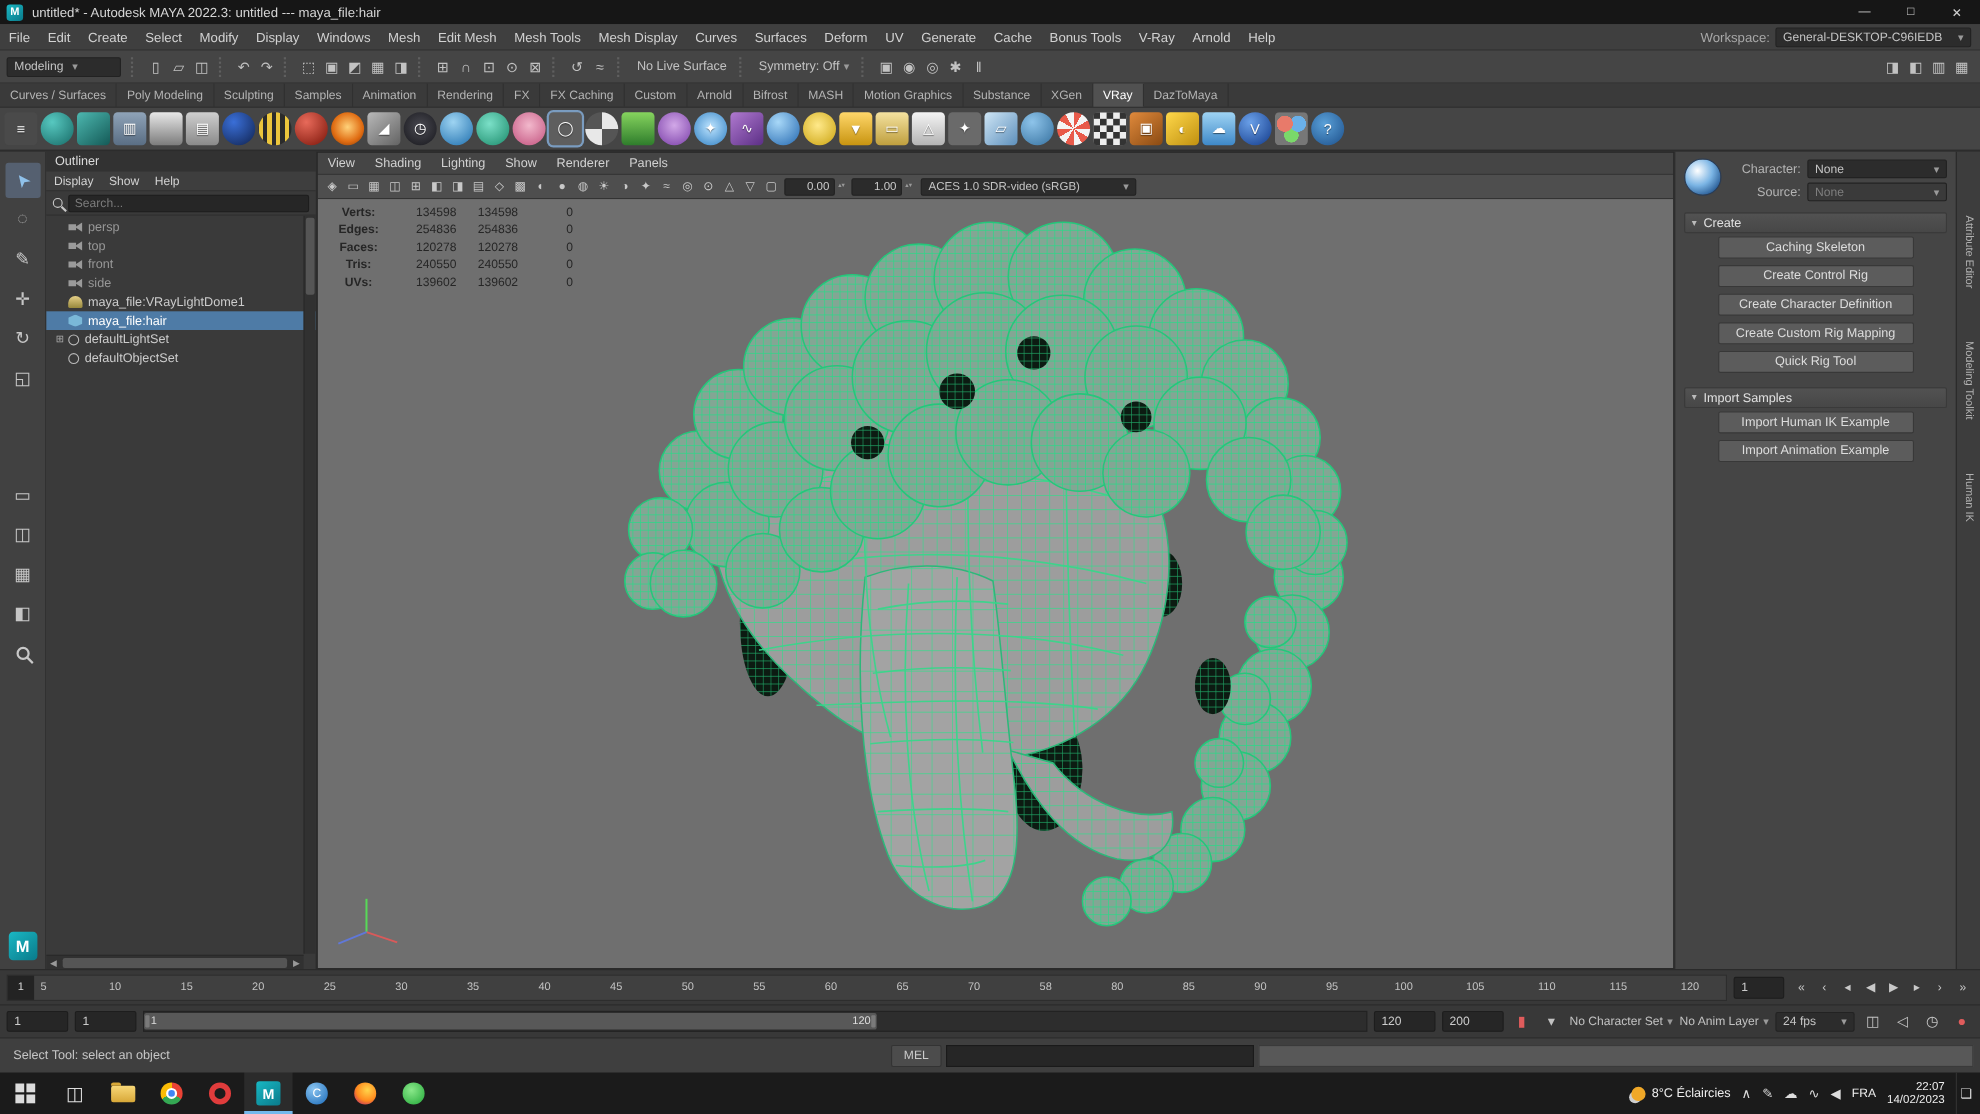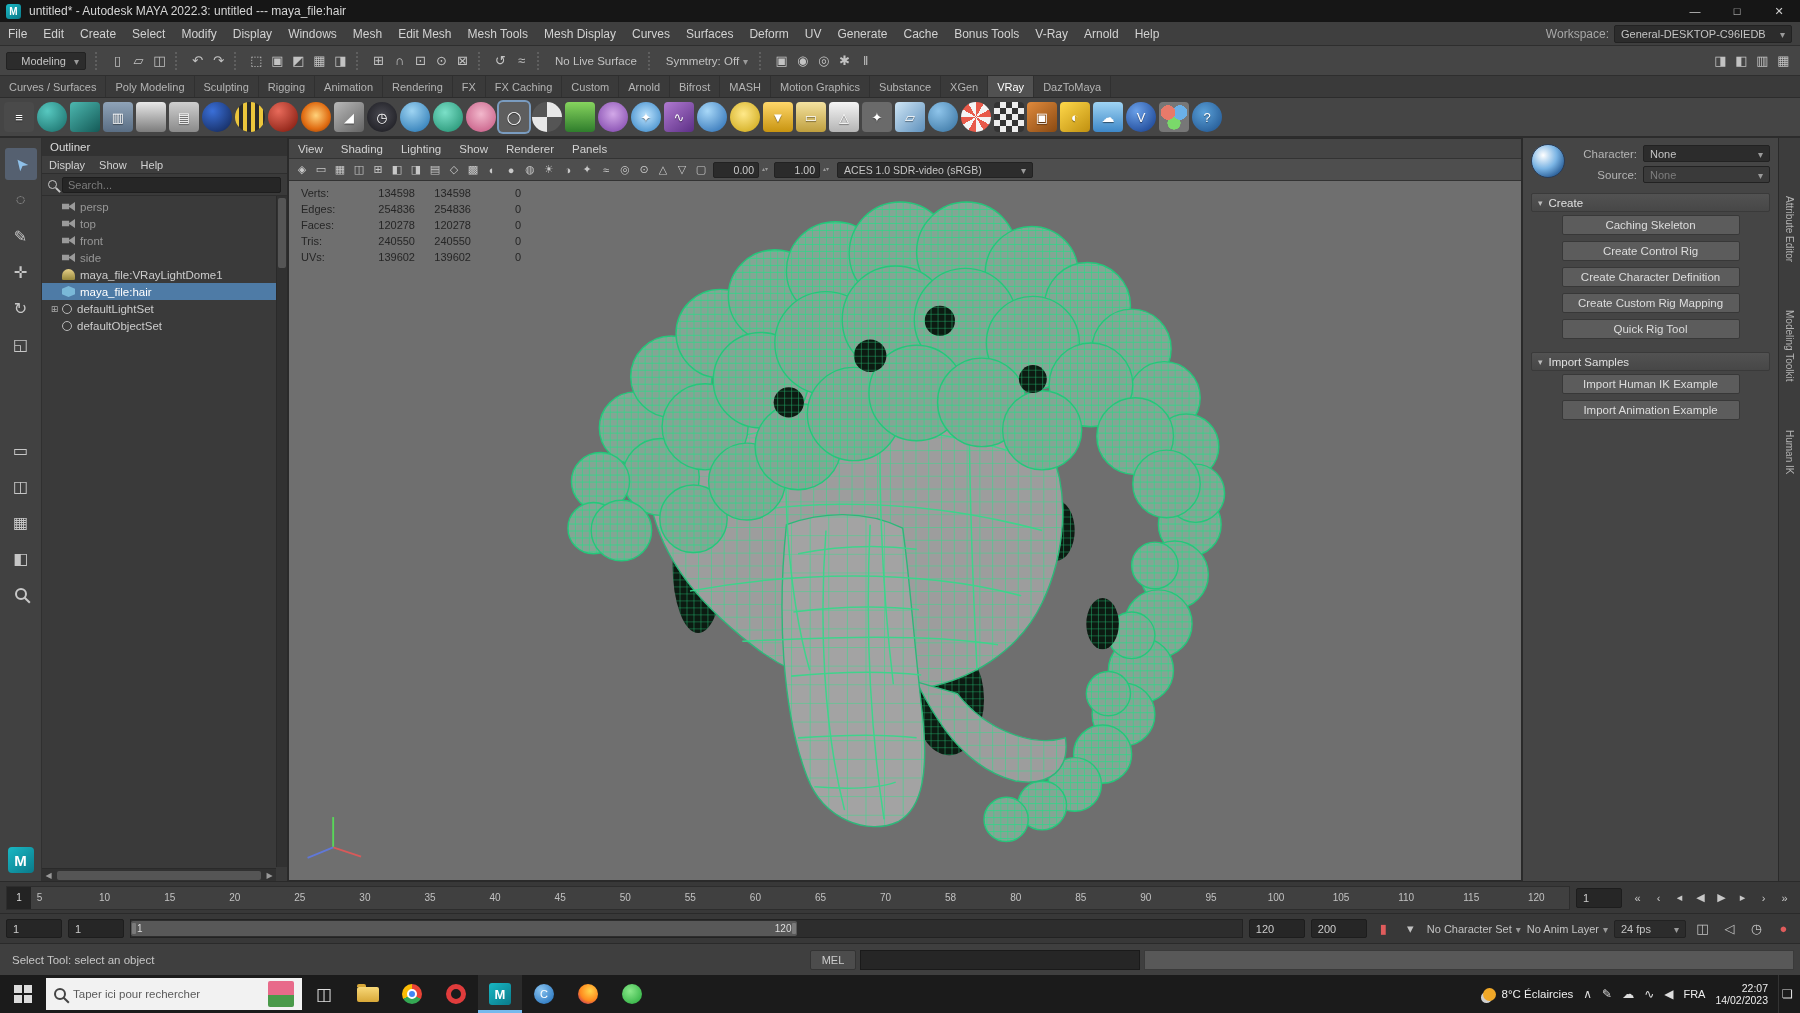--- a/index.html
+++ b/index.html
@@ -19,21 +19,21 @@
   .menuitem{padding:18px 8px;line-height:24px;color:#d2d2d2;font-size:12px;white-space:nowrap}
   .menuspacer{flex:1}
   .wslabel{color:#a8a8a8;margin-right:5px}
   .dropbox{background:#2c2c2c;border:1px solid #222;border-radius:2px;height:18px;display:flex;align-items:center;padding:0 6px;color:#c4c4c4;font-size:11px}
   .dropbox .caret{margin-left:8px}
   .caret::after{content:"▾";color:#9a9a9a;font-size:10px}
   .ws{width:178px;justify-content:space-between;margin-right:8px}
 
   
   .statusline{height:30px;background:#454545;border-bottom:1px solid #2e2e2e;display:flex;align-items:center;padding:0 6px;flex:0 0 auto}
-  .modedrop{width:80px;justify-content:flex-end;margin-right:4px}
+  .modedrop{width:104px;justify-content:flex-start;margin-right:4px}
   .grip{width:7px;height:18px;border-left:2px dotted #5f5f5f;margin:0 5px}
   .ibtn{width:21px;height:21px;display:flex;align-items:center;justify-content:center;color:#c2c2c2;font-size:13px;border-radius:2px}
   .txtbtn{color:#c2c2c2;font-size:11.5px;padding:0 6px;white-space:nowrap;display:flex;align-items:center;gap:4px}
   .sl-spacer{flex:1}
 
   
   .shelftabs{height:22px;background:#3a3a3a;border-bottom:1px solid #2c2c2c;display:flex;align-items:stretch;flex:0 0 auto}
   .shelftab{padding:0 9px;display:flex;align-items:center;font-size:11px;color:#b4b4b4;border-right:1px solid #303030;white-space:nowrap}
   .shelftab.active{background:#515151;color:#fff}
 
@@ -89,21 +89,21 @@
   .vpmenus .menuitem{font-size:11.5px;line-height:20px;padding:0 9px}
   .vptoolbar{height:22px;background:#4e4e4e;border-bottom:1px solid #333;display:flex;align-items:center;padding:0 4px;gap:1px}
   .vpicon{width:18px;height:18px;display:flex;align-items:center;justify-content:center;color:#c8c8c8;font-size:11px}
   .numfield{width:46px;height:16px;background:#2b2b2b;border:1px solid #222;border-radius:2px;color:#ccc;font-size:10.5px;display:flex;align-items:center;justify-content:flex-end;padding:0 4px;margin:0 2px}
   .spin{display:flex;flex-direction:column;font-size:6px;color:#999;line-height:5px;margin-right:3px}
   .acesdrop{width:196px;height:16px;justify-content:space-between;margin-left:4px;font-size:10.5px}
   .vpcanvas{flex:1;background:#6f6f6f;position:relative;overflow:hidden}
   .hair-svg{position:absolute;inset:0;width:100%;height:100%}
   .hud{position:absolute;top:4px;left:12px;font-size:11px;color:#262626}
   .hudrow{display:grid;grid-template-columns:50px 64px 56px 50px;line-height:16px}
-  .hudrow span:first-child{text-align:left;font-weight:normal}
+  .hudrow span:first-child{text-align:center;font-weight:bold}
   .hudrow span{text-align:right}
 
   
   .charpanel{width:256px;background:#454545;border-left:1px solid #2a2a2a;padding:6px 8px;display:flex;flex-direction:column}
   .hikhead{display:flex;gap:8px;align-items:flex-start}
   .hiklogo{width:34px;height:34px;border-radius:50%;background:radial-gradient(circle at 35% 32%,#ffffff,#7ab4e4 45%,#1c4f8a 85%);flex:0 0 auto;border:1px solid #2a3c55}
   .hikrows{flex:1;display:flex;flex-direction:column;gap:4px;margin-top:1px}
   .hikrow{display:flex;align-items:center}
   .hiklabel{width:64px;text-align:right;margin-right:6px;color:#b4b4b4;font-size:11.5px}
   .hikdrop{flex:1;justify-content:space-between;height:17px}
@@ -264,21 +264,21 @@
     <span class="ibtn">◨</span>
       <span class="ibtn">◧</span>
       <span class="ibtn">▥</span>
       <span class="ibtn">▦</span>
   </div>
 
   <div class="shelftabs">
     <span class="shelftab">Curves / Surfaces</span>
       <span class="shelftab">Poly Modeling</span>
       <span class="shelftab">Sculpting</span>
-      <span class="shelftab">Rigging</span>
+      <span class="shelftab">Samples</span>
       <span class="shelftab">Animation</span>
       <span class="shelftab">Rendering</span>
       <span class="shelftab">FX</span>
       <span class="shelftab">FX Caching</span>
       <span class="shelftab">Custom</span>
       <span class="shelftab">Arnold</span>
       <span class="shelftab">Bifrost</span>
       <span class="shelftab">MASH</span>
       <span class="shelftab">Motion Graphics</span>
       <span class="shelftab">Substance</span>
@@ -746,25 +746,20 @@
   </div>
 
   <div class="taskbar">
     <div class="startbtn">
       <span class="winlogo">
           <span></span>
           <span></span>
           <span></span>
           <span></span>
         </span>
-    </div>
-    <div class="searchbox">
-      <span class="mag dark"></span>
-      <input class="tbsearchinput" placeholder="Taper ici pour rechercher" style="">
-      <span class="tile"></span>
     </div>
     <button class="appbtn">
         <span class="appicon glyphicon">◫</span>
       </button>
       <button class="appbtn">
         <span class="appicon folder"></span>
       </button>
       <button class="appbtn">
         <span class="appicon chrome"></span>
       </button>

